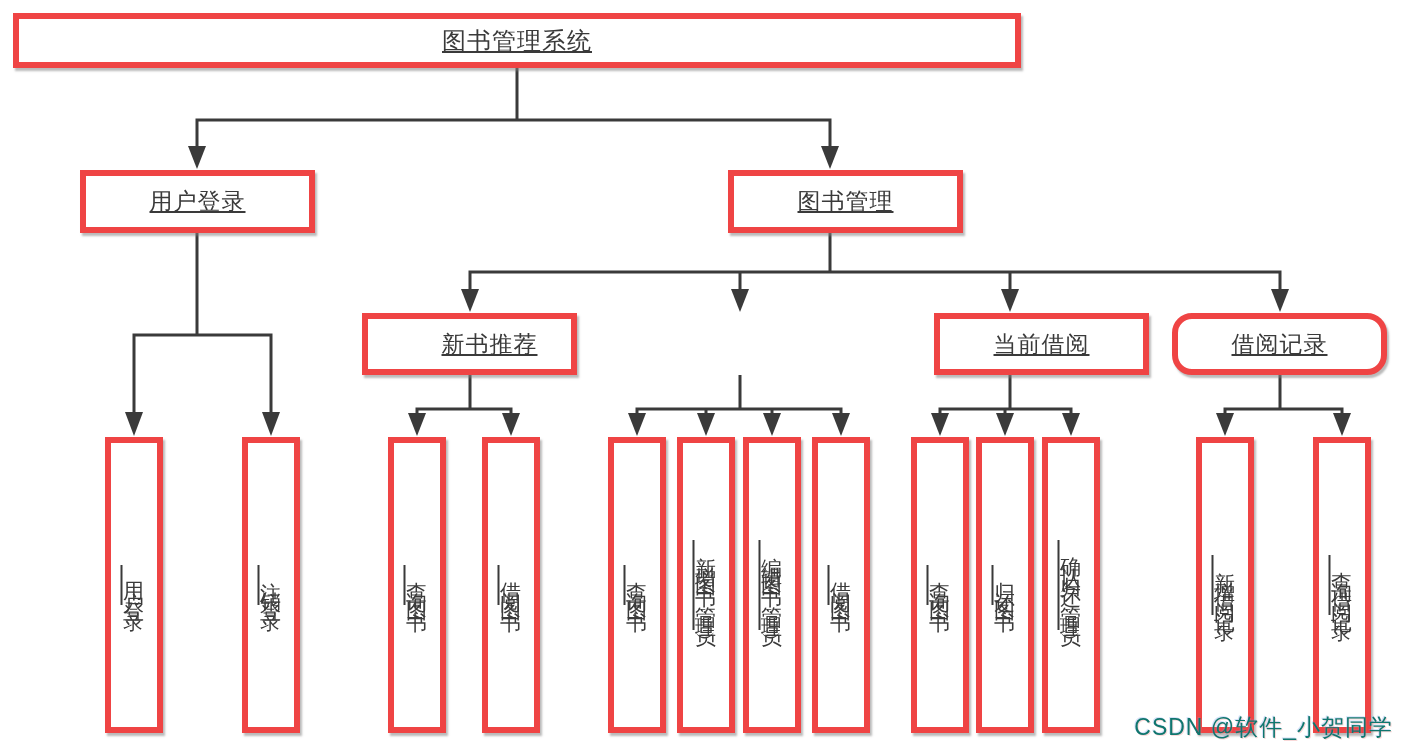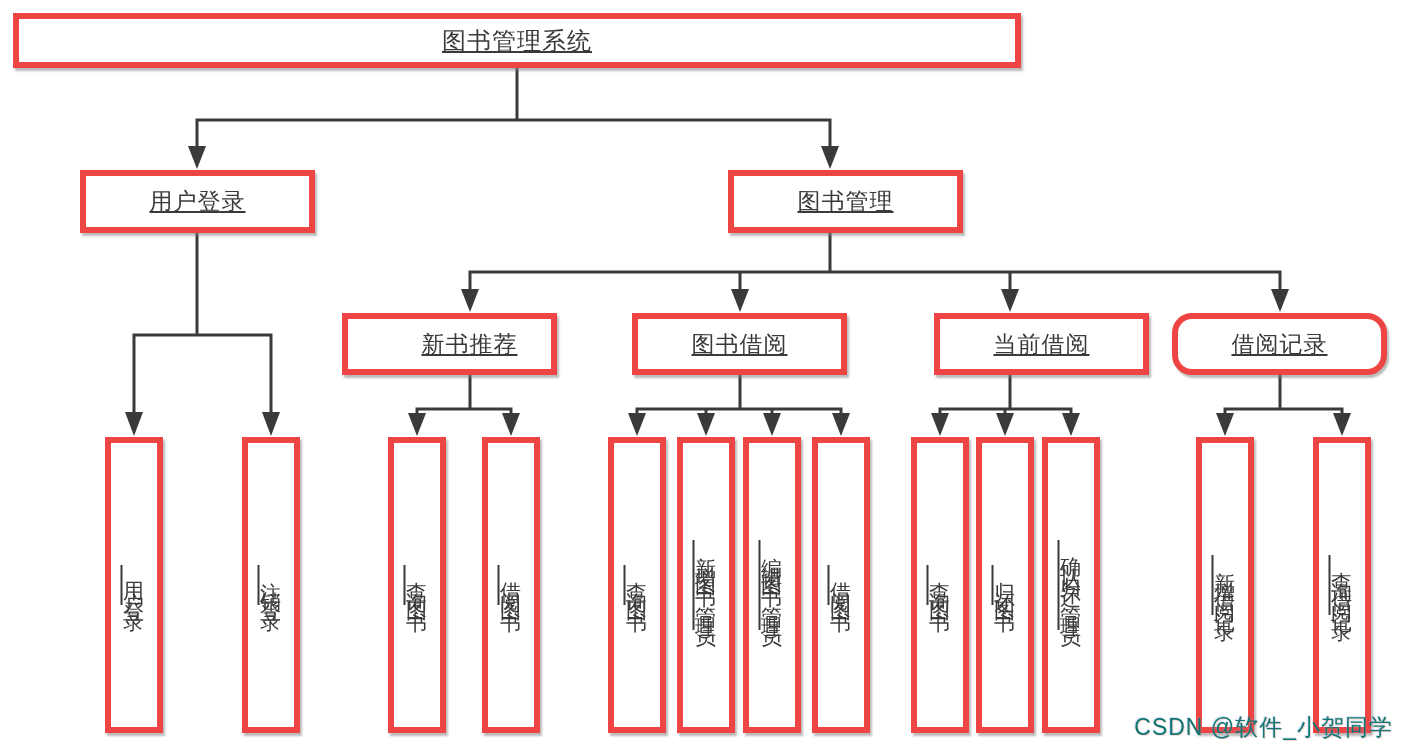--- a/index.html
+++ b/index.html
@@ -43,21 +43,21 @@
   }
   .node-root {
     left: 13px; top: 13px; width: 1008px; height: 55px;
     font-size: 24px;
   }
   .node-l2 { top: 170px; width: 235px; height: 63px; }
   .n-user-login   { left: 80px; }
   .n-book-mgmt    { left: 712px; margin-left: 16px; }
 
   .node-l3 { top: 313px; width: 215px; height: 62px; }
-  .n-new-book     { left: 342px; padding-left: 40px; }
+  .n-new-book     { left: 362px; padding-left: 40px; }
   .n-book-borrow  { left: 632px; }
   .n-cur-borrow   { left: 934px; }
   .n-borrow-rec   { left: 1172px; border-radius: 20px; }
 
   .node-leaf {
     top: 437px; width: 58px; height: 296px;
     writing-mode: vertical-rl;
     text-orientation: mixed;
     font-size: 21px;
     letter-spacing: 10px;
@@ -132,21 +132,20 @@
       <polygon points="1333,413 1351,413 1342,436"></polygon>
     </g>
   </svg>
 
   <div class="node node-h node-root">图书管理系统</div>
 
   <div class="node node-h node-l2 n-user-login">用户登录</div>
   <div class="node node-h node-l2 n-book-mgmt">图书管理</div>
 
   <div class="node node-h node-l3 n-new-book">新书推荐</div>
-  <div class="node node-h node-l3 n-book-borrow">图书借阅</div>
   <div class="node node-h node-l3 n-cur-borrow">当前借阅</div>
   <div class="node node-h node-l3 n-borrow-rec">借阅记录</div>
 
   <div class="node node-leaf lf-1">用户登录</div>
   <div class="node node-leaf lf-2">注销登录</div>
 
   <div class="node node-leaf lf-3">查询图书</div>
   <div class="node node-leaf lf-4">借阅图书</div>
 
   <div class="node node-leaf lf-5">查询图书</div>

